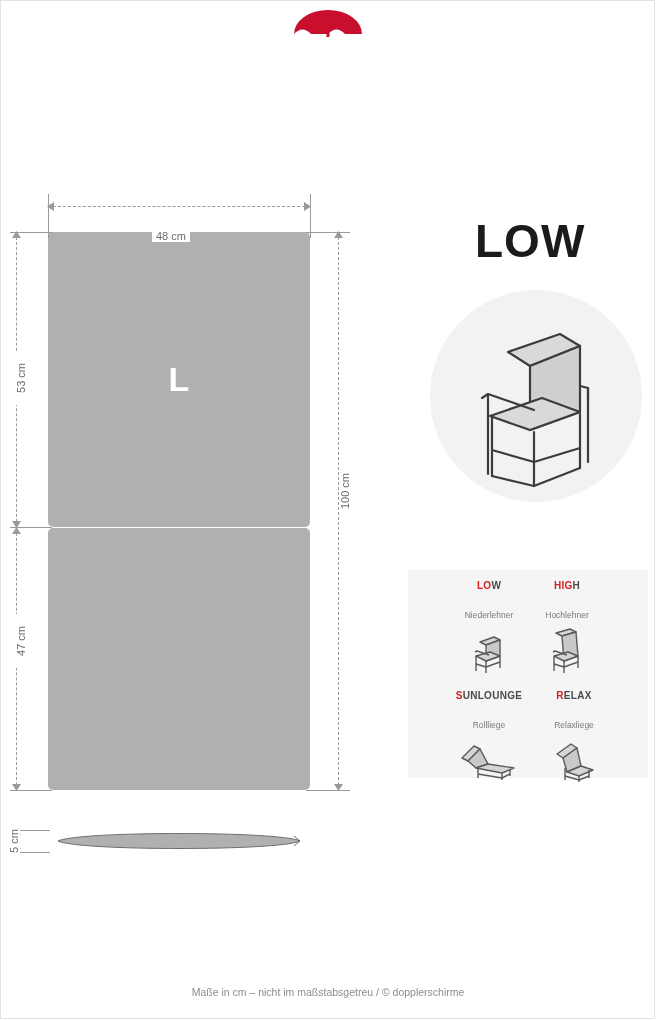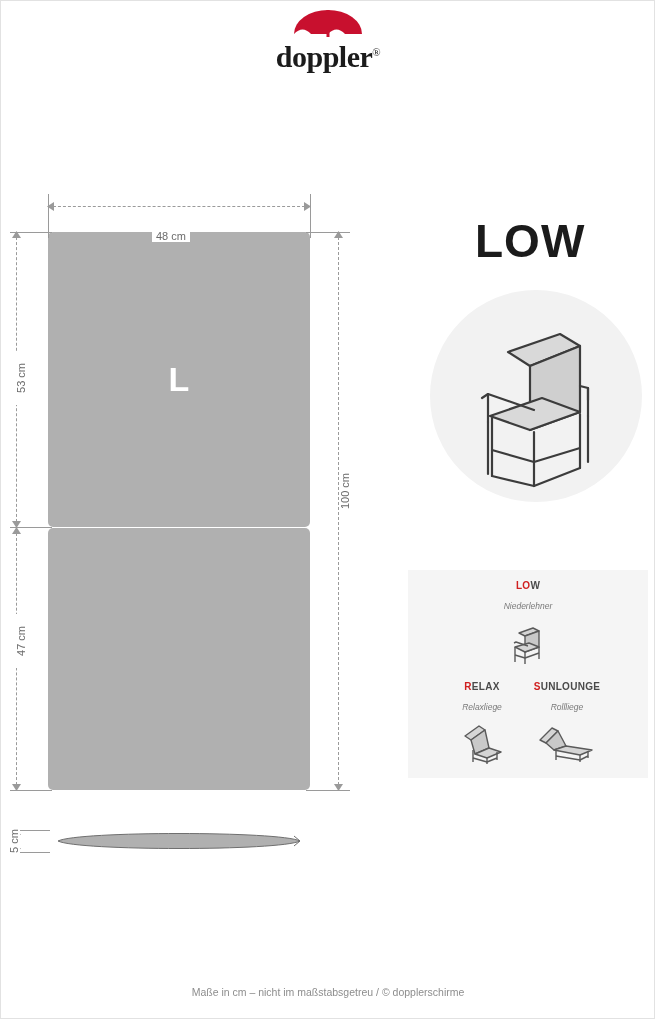--- a/index.html
+++ b/index.html
@@ -195,22 +195,21 @@
     font-weight: bold;
     color: #4a4a4a;
     letter-spacing: 0.3px;
   }
   .type-name .accent {
     color: #d02020;
   }
   .type-sub {
     font-size: 8.5px;
     color: #7a7a7a;
-    margin-top: 10px;
-    font-style: italic;
+    margin-top: 19px;
   }
   .type-icon {
     margin-top: 6px;
     height: 48px;
     display: flex;
     align-items: flex-end;
     justify-content: center;
   }
 
   
@@ -230,23 +229,20 @@
 
 <div class="logo">
   <div class="logo-umbrella">
     <svg width="76" height="30" viewBox="0 0 76 30">
       <path d="M4 26 A34 24 0 0 1 72 26 Z" fill="#c8102e"></path>
       <path d="M4 26 q8 -8 15 0 q8 -8 15 0 q8 -8 15 0 q8 -8 15 0 q4 -4 8 0" fill="#ffffff" opacity="0"></path>
       <path d="M4 26 q8.5 -9 17 0 Z" fill="#ffffff"></path>
       <path d="M38 26 q8.5 -9 17 0 Z" fill="#ffffff"></path>
       <rect x="36.5" y="2" width="3" height="27" fill="#c8102e"></rect>
     </svg>
-  </div>
-  <div class="logo-text">
-    <span>doppler</span><sup>®</sup>
   </div>
 </div>
 
 <div class="drawing">
 
   <div class="cushion cushion-top"></div>
   <div class="cushion cushion-bottom"></div>
   <div class="cushion-letter">L</div>
 
   <div class="tick-v" style="left:48px; top:14px; height:44px;"></div>
@@ -358,52 +354,68 @@
               <path d="M8 28 L18 33 L32 28 L22 24 Z" fill="#d5d5d5"></path>
               <path d="M8 28 L8 43 M18 33 L18 45 M32 28 L32 40"></path>
               <path d="M8 36 L18 39 L32 34"></path>
               <path d="M7 24 L9 23 L21 27"></path>
             </g>
           </svg>
         </div>
       </div>
 
 
+      <div class="type-cell">
+        <div class="type-name"><span class="accent">HIG</span><span>H</span></div>
+        <div class="type-sub">Hochlehner</div>
+        <div class="type-icon">
+          <svg width="42" height="46" viewBox="0 0 42 46">
+            <g fill="none" stroke="#5a5a5a" stroke-width="1.4" stroke-linejoin="round">
+              <path d="M10 5 L24 1 L30 4 L16 8 Z" fill="#d5d5d5"></path>
+              <path d="M16 8 L30 4 L32 28 L18 33 Z" fill="#c9c9c9"></path>
+              <path d="M8 28 L18 33 L32 28 L22 24 Z" fill="#d5d5d5"></path>
+              <path d="M8 28 L8 43 M18 33 L18 45 M32 28 L32 40"></path>
+              <path d="M8 36 L18 39 L32 34"></path>
+              <path d="M7 24 L9 23 L21 27"></path>
+            </g>
+          </svg>
+        </div>
+      </div>
     </div>
 
     <div class="types-row" style="margin-top:6px;">
+      <div class="type-cell" style="width:92px;">
+        <div class="type-name"><span class="accent">S</span><span>UNLOUNGE</span></div>
+        <div class="type-sub">Rollliege</div>
+        <div class="type-icon">
+          <svg width="62" height="46" viewBox="0 0 62 46">
+            <g fill="none" stroke="#5a5a5a" stroke-width="1.4" stroke-linejoin="round">
+              <path d="M4 20 L16 8 L22 11 L10 23 Z" fill="#d5d5d5"></path>
+              <path d="M10 23 L22 11 L30 26 L18 30 Z" fill="#c9c9c9"></path>
+              <path d="M18 30 L30 26 L56 30 L44 35 Z" fill="#d5d5d5"></path>
+              <path d="M20 30 L20 40 M44 35 L44 42 M52 31 L52 38"></path>
+              <path d="M20 36 L44 40 L52 36"></path>
+            </g>
+          </svg>
+        </div>
+      </div>
+
       <div class="type-cell">
         <div class="type-name"><span class="accent">R</span><span>ELAX</span></div>
         <div class="type-sub">Relaxliege</div>
         <div class="type-icon">
           <svg width="46" height="46" viewBox="0 0 46 46">
             <g fill="none" stroke="#5a5a5a" stroke-width="1.4" stroke-linejoin="round">
               <path d="M6 16 L20 6 L26 10 L12 20 Z" fill="#d5d5d5"></path>
               <path d="M12 20 L26 10 L30 28 L16 34 Z" fill="#c9c9c9"></path>
               <path d="M16 34 L30 28 L42 32 L28 38 Z" fill="#d5d5d5"></path>
               <path d="M14 30 L14 42 M28 38 L28 44 M38 32 L38 40"></path>
               <path d="M14 38 L28 42 L38 38"></path>
             </g>
           </svg>
         </div>
       </div>
-
-      <div class="type-cell" style="width:92px;">
-        <div class="type-name"><span class="accent">S</span><span>UNLOUNGE</span></div>
-        <div class="type-sub">Rollliege</div>
-        <div class="type-icon">
-          <svg width="62" height="46" viewBox="0 0 62 46">
-            <g fill="none" stroke="#5a5a5a" stroke-width="1.4" stroke-linejoin="round">
-              <path d="M4 20 L16 8 L22 11 L10 23 Z" fill="#d5d5d5"></path>
-              <path d="M10 23 L22 11 L30 26 L18 30 Z" fill="#c9c9c9"></path>
-              <path d="M18 30 L30 26 L56 30 L44 35 Z" fill="#d5d5d5"></path>
-              <path d="M20 30 L20 40 M44 35 L44 42 M52 31 L52 38"></path>
-              <path d="M20 36 L44 40 L52 36"></path>
-            </g>
-          </svg>
-        </div>
-      </div>
     </div>
 
   </div>
 </div>
 
 <div class="footer">Maße in cm – nicht im maßstabsgetreu  /  © dopplerschirme</div>
 
 </body></html>

